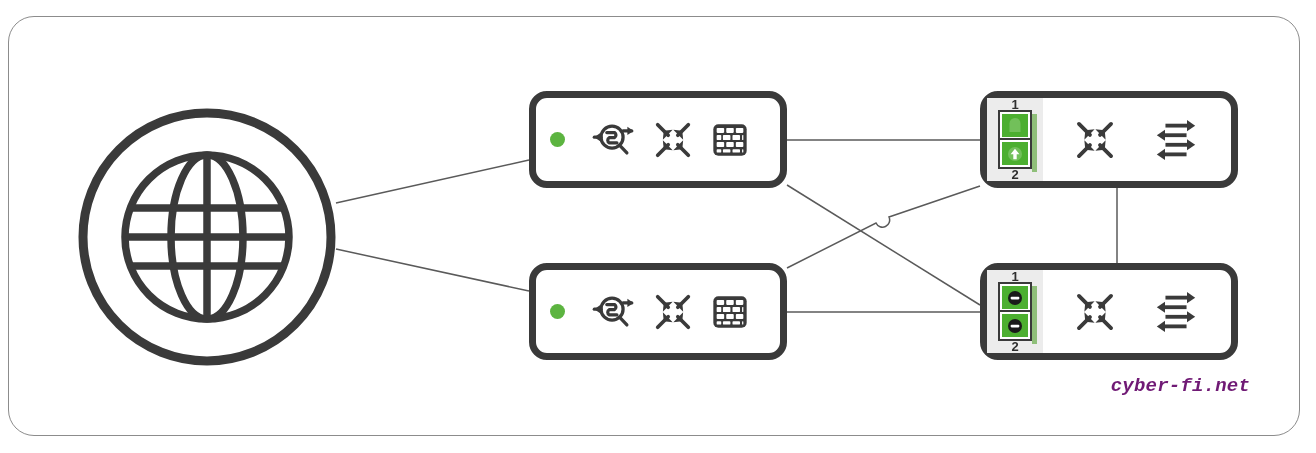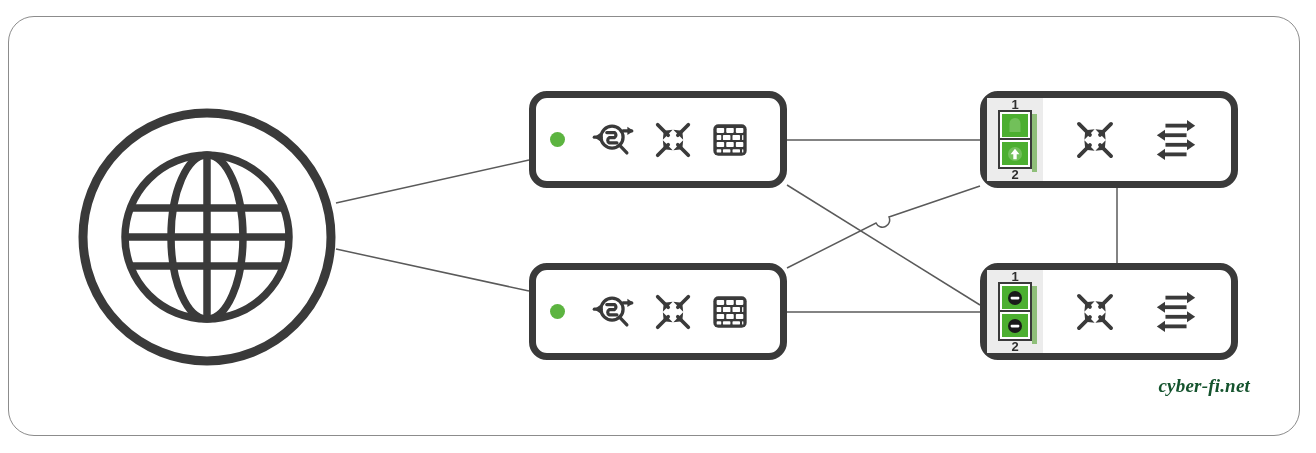--- a/index.html
+++ b/index.html
@@ -137,25 +137,25 @@
     padding-left: 12px;
     padding-right: 14px;
   }
   .sw-icon-row svg { display: block; }
 
   
   .watermark {
     position: absolute;
     right: 66px;
     top: 375px;
-    font-family: Liberation Serif, serif;
+    font-family: Liberation Mono, monospace;
     font-style: italic;
     font-weight: 700;
     font-size: 19px;
-    color: #14532d;
+    color: #701a75;
     letter-spacing: 0.2px;
     white-space: nowrap;
   }
 </style>
 </head>
 <body>
 
 <div id="canvas">
 
   <div class="outer-frame"></div>

